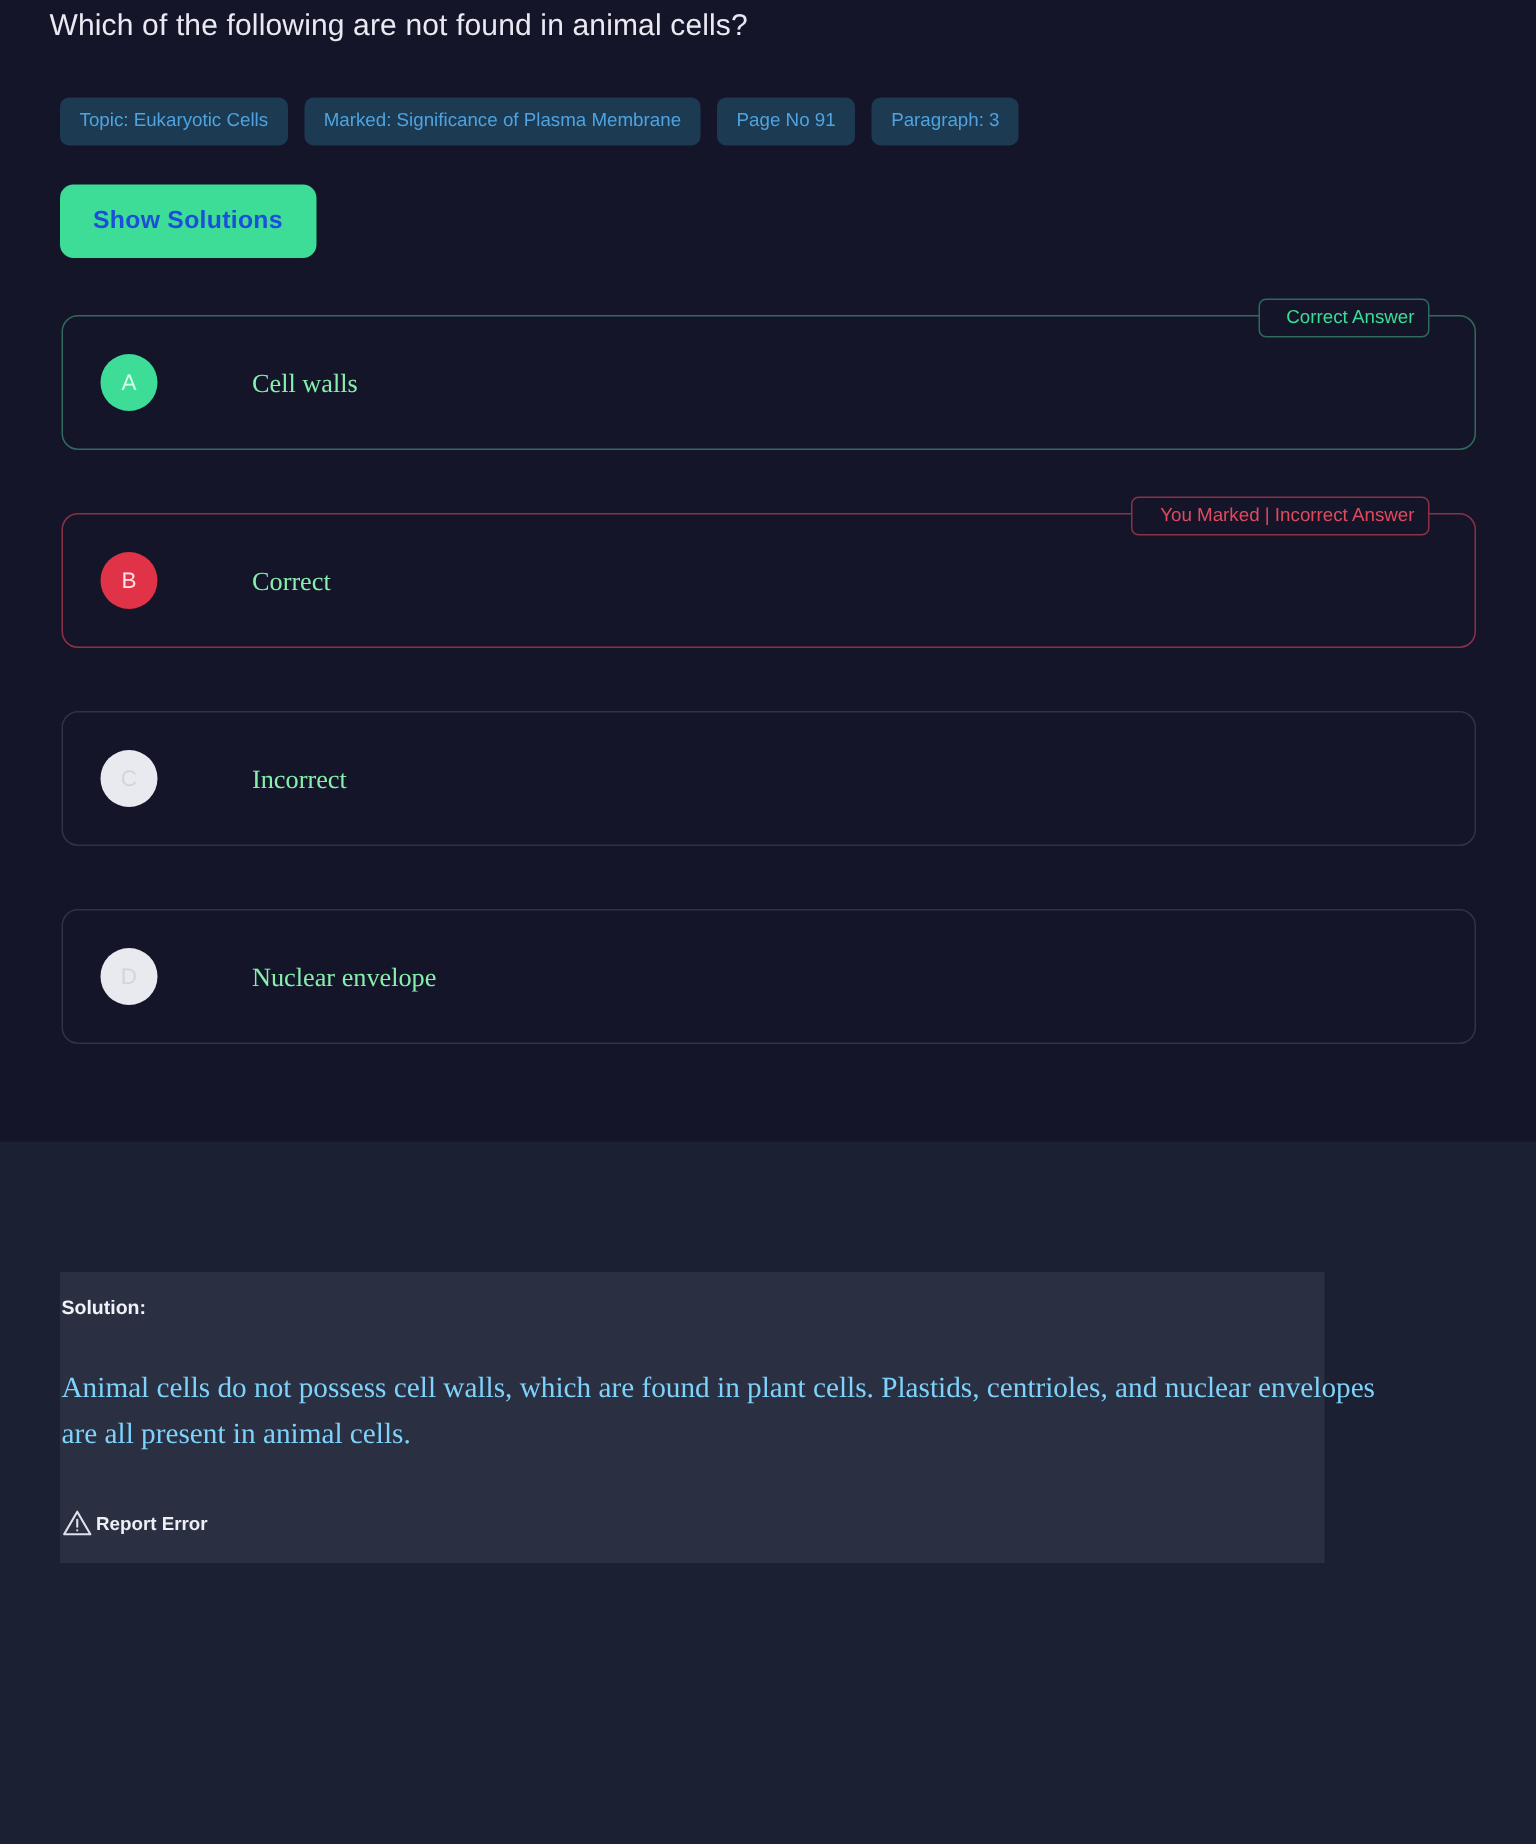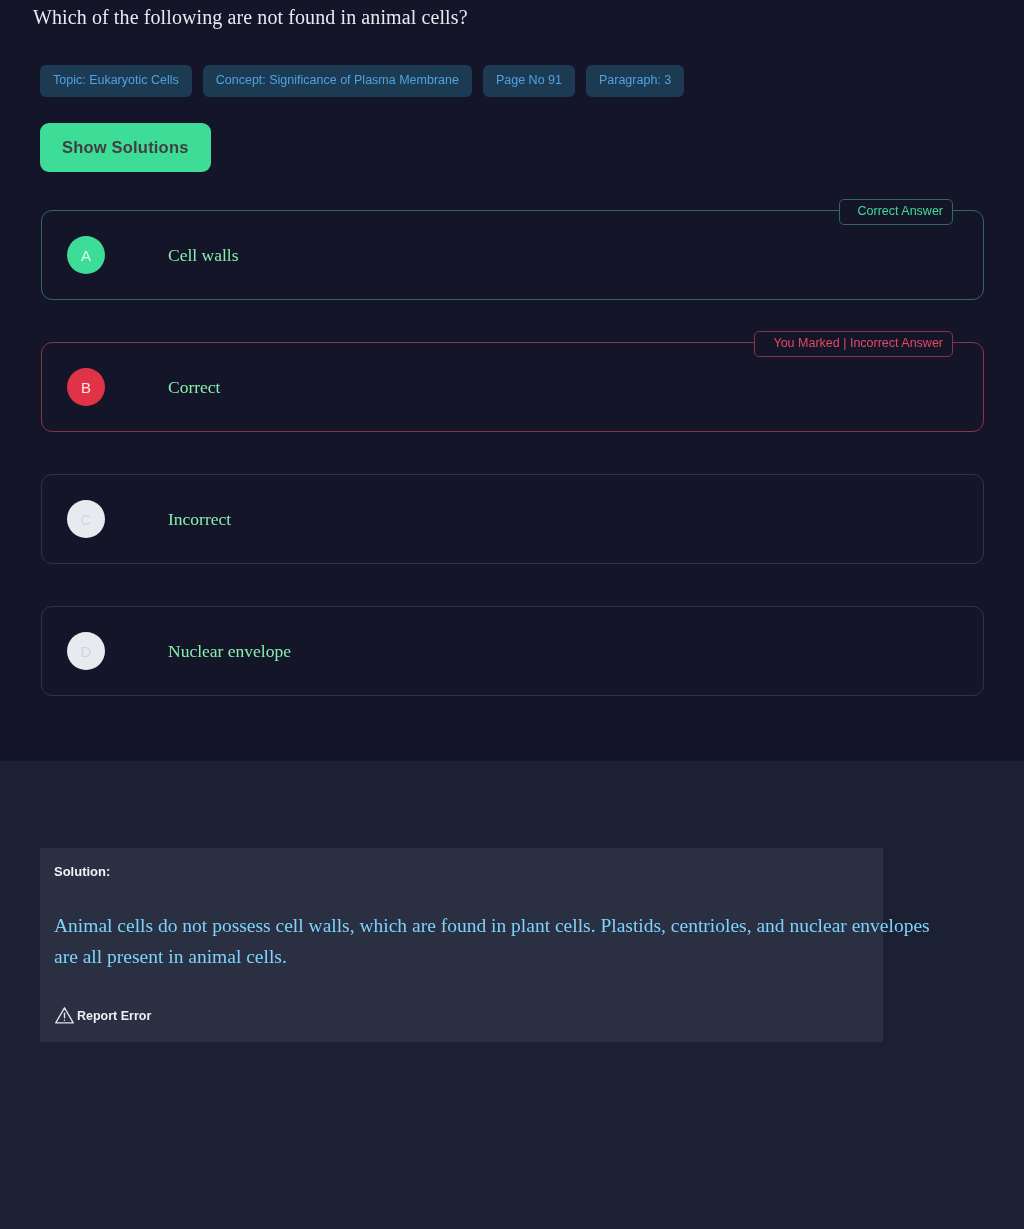--- a/index.html
+++ b/index.html
@@ -26,21 +26,21 @@
     width: 1024px;
     height: 761px;
     background: #15152a;
     padding: 0;
   }
 
   .question-title {
     position: absolute;
     left: 33px;
     top: 4px;
-    font-family: Liberation Serif, serif;
+    font-family: Liberation Sans, sans-serif;
     font-size: 20px;
     line-height: 26px;
     color: #e9e9f2;
     letter-spacing: .1px;
   }
 
   
   .tag-row {
     position: absolute;
     left: 40px;
@@ -59,21 +59,21 @@
     white-space: nowrap;
     font-family: "Liberation Sans", sans-serif;
   }
 
   
   .show-solutions {
     position: absolute;
     left: 40px;
     top: 123px;
     background: #3ddc97;
-    color: #404040;
+    color: #1d4ed8;
     border: none;
     border-radius: 9px;
     font-size: 16.5px;
     font-weight: bold;
     padding: 15px 22px;
     cursor: pointer;
     font-family: "Liberation Sans", sans-serif;
     letter-spacing: .2px;
   }
 
@@ -146,21 +146,21 @@
     color: #e04a5e;
   }
 
   
   .solution-panel {
     position: absolute;
     left: 40px;
     top: 848px;
     width: 843px;
     background: #2a3042;
-    padding: 16px 0 0 14px;
+    padding: 16px 0 0 1px;
   }
   .solution-label {
     margin-left: 0;
     font-size: 13px;
     font-weight: bold;
     color: #f0f2f7;
     padding: 0 0 0 0;
     font-family: "Liberation Sans", sans-serif;
   }
   .solution-body {
@@ -192,21 +192,21 @@
 <body>
 
 <div class="page">
 
   <div class="question-panel">
 
     <div class="question-title">Which of the following are not found in animal cells?</div>
 
     <div class="tag-row">
       <span class="tag">Topic: Eukaryotic Cells</span>
-      <span class="tag">Concept: Significance of Plasma Membrane</span>
+      <span class="tag">Marked: Significance of Plasma Membrane</span>
       <span class="tag">Page No 91</span>
       <span class="tag">Paragraph: 3</span>
     </div>
 
     <button class="show-solutions">Show Solutions</button>
 
     <div class="options">
 
       <div class="option correct">
         <span class="badge correct-badge">Correct Answer</span>

